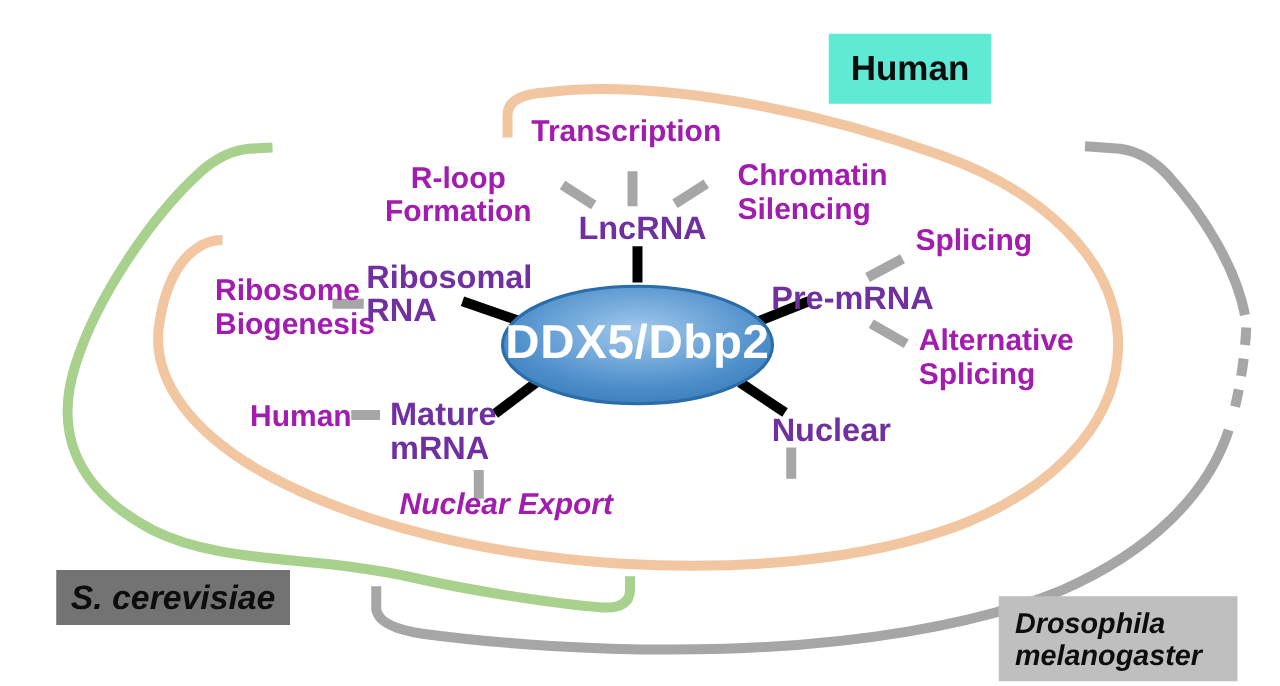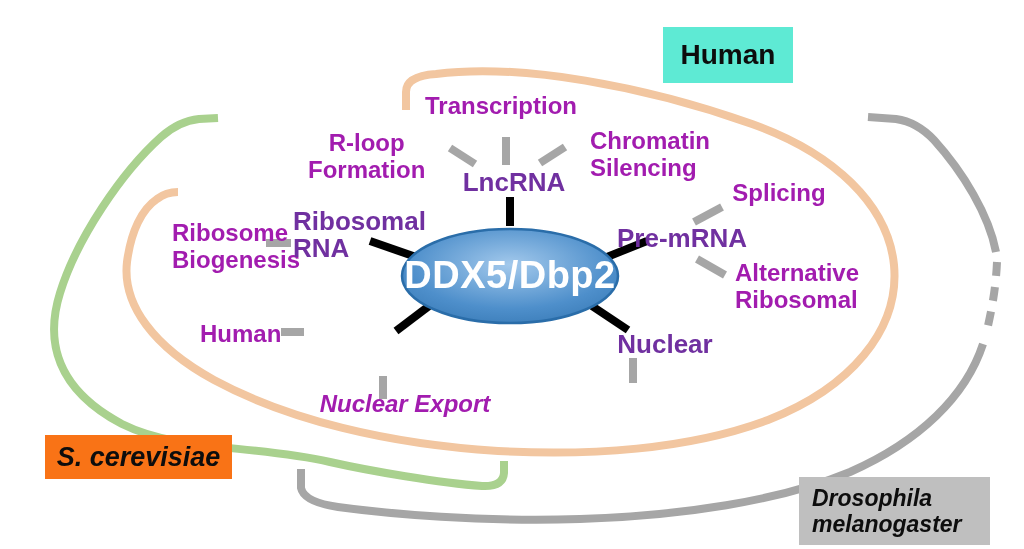--- a/index.html
+++ b/index.html
@@ -91,30 +91,32 @@
 
   <div class="center-node-text">DDX5/Dbp2</div>
 
   <div class="lbl centered" style="left:501px; top:92px;">Transcription</div>
   <div class="lbl" style="left:308px; top:129px;text-align:center;">R-loop
 Formation</div>
   <div class="lbl" style="left:590px; top:127px;">Chromatin
 Silencing</div>
   <div class="lbl centered" style="left:779px; top:179px;">Splicing</div>
   <div class="lbl" style="left:735px; top:259px;">Alternative
-Ribosomal</div>
+Splicing</div>
   <div class="lbl" style="left:138px; top:219px;margin-left:34px;">Ribosome
 Biogenesis</div>
   <div class="lbl" style="left:200px; top:320px;">Human</div>
   <div class="lbl centered" style="left:405px; top:390px;font-style:italic;">Nuclear Export</div>
 
   <div class="lbl purple" style="left:293px; top:208px;">Ribosomal
 RNA</div>
   <div class="lbl purple centered" style="left:514px; top:169px;">LncRNA</div>
   <div class="lbl purple" style="left:617px; top:225px;">Pre-mRNA</div>
+  <div class="lbl purple" style="left:312px; top:318px;">Mature
+mRNA</div>
   <div class="lbl purple centered" style="left:665px; top:331px;">Nuclear</div>
 
   <div class="species" style="left:663px; top:27px; width:130px; height:56px; background:#5eead4; font-size:28px;">Human</div>
-  <div class="species italic" style="left:45px; top:435px; width:187px; height:44px; background:#f97316; font-size:27px;">S. cerevisiae</div>
+  <div class="species italic" style="left:45px; top:456px; width:187px; height:44px; background:#737373; font-size:27px;">S. cerevisiae</div>
   <div class="species italic" style="left:799px; top:477px; width:191px; height:68px; background:#bfbfbf; font-size:23px; line-height:26px; white-space:pre-line; justify-content:flex-start; padding-left:13px; box-sizing:border-box;">Drosophila
 melanogaster</div>
 
 </div>
 
 </body></html>

